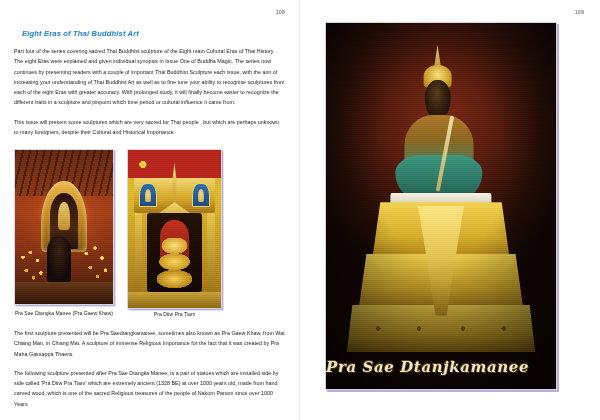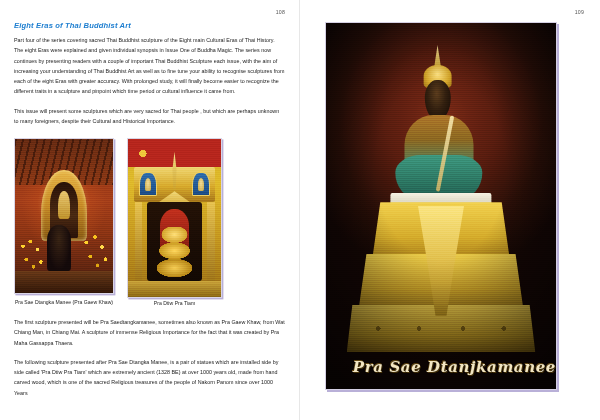--- a/index.html
+++ b/index.html
@@ -39,21 +39,21 @@
     position: absolute;
     top: 9px;
     right: 14px;
     font-size: 5.2px;
     color: #555;
     letter-spacing: 0.2px;
   }
   .page-right .folio { right: 16px; }
 
   .article-title {
-    margin: 0;
+    margin: 8px;
     padding-top: 21px;
     font-size: 7.6px;
     font-weight: bold;
     font-style: italic;
     color: #1f7fd0;
     letter-spacing: 0.15px;
   }
 
   .body-para {
     margin: 0;
@@ -117,21 +117,21 @@
     box-shadow: 2px 2px 0 0 #b9b0d8;
     border: 0.6px solid #d5d0e4;
     box-sizing: border-box;
     background: #120703;
   }
   .hero-caption {
     position: absolute;
     left: 0;
     right: 0;
     bottom: 13px;
-    text-align: right;
+    text-align: left;
     font-family: "DejaVu Serif", serif;
     font-weight: bold;
     font-style: italic;
     font-size: 15px;
     color: #f3e6c2;
     letter-spacing: 0.6px;
     text-shadow:
       0 0 1px #000,
       0.8px 0.8px 0 #4a3408,
       -0.6px -0.6px 0 #6b4d12;

